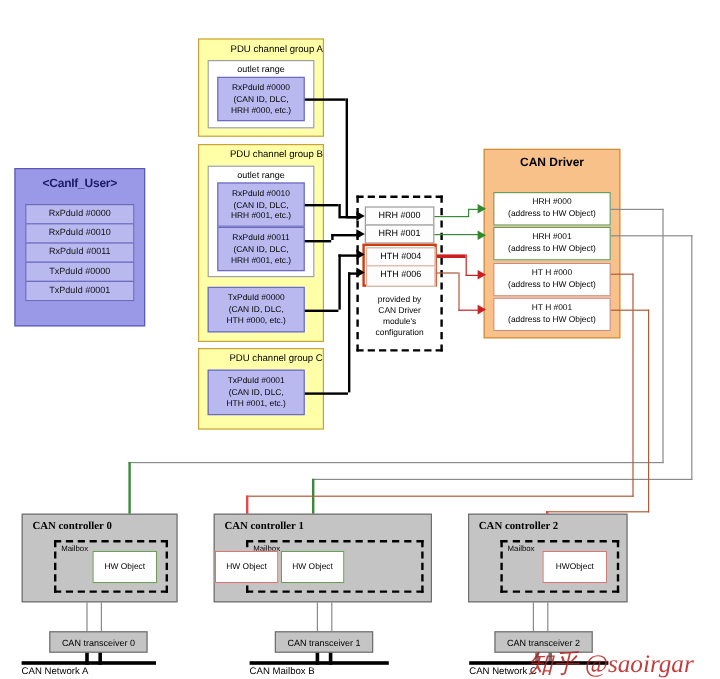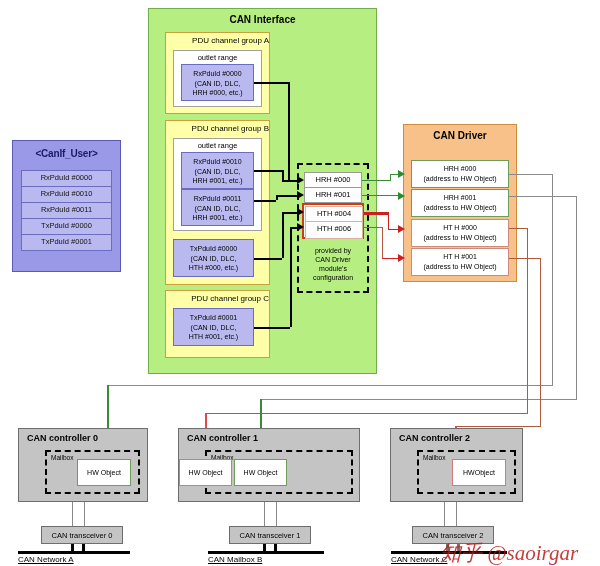--- a/index.html
+++ b/index.html
@@ -121,20 +121,21 @@
     border:1px solid #7aa06a;
     font-size:7px;color:#000;text-align:center;line-height:10px;padding-top:3px;
   }
   .drow.rx{border-color:#6f9b5c;}
   .drow.tx{border-color:#d08a7a;}
 
   
   .ctrl{
     background:#c4c4c4;
     border:1px solid #6e6e6e;
+    font-family:Liberation Serif, serif;
   }
   .ctrl .hdr{
     font-size:9px;font-weight:bold;color:#000;text-align:left;padding:4px 0 0 8px;
   }
   .mailbox{
     border:2px dashed #000;
     background:transparent;
   }
   .mailbox .mlabel{
     font-size:6.5px;color:#000;text-align:left;padding:2px 0 0 4px;
@@ -147,21 +148,21 @@
   .hwobj.green{border:1px solid #6f9b5c;}
   .hwobj.red{border:1px solid #d07a7a;}
 
   .trx{
     background:#c4c4c4;
     border:1px solid #6e6e6e;
     font-size:7.5px;color:#000;
     display:flex;align-items:center;justify-content:center;
   }
   .netbar{background:#000;height:3px;}
-  .netlabel{font-size:8px;color:#000;text-decoration:underline;}
+  .netlabel{font-size:8px;color:#000;}
   .stub{background:#8a8a8a;width:1px;}
   .stub2{background:#000;width:3px;}
 
   
   .h{position:absolute;height:0;border-top-width:1px;border-top-style:solid;}
   .v{position:absolute;width:0;border-left-width:1px;border-left-style:solid;}
   .hb{position:absolute;height:0;border-top:2px solid #000;}
   .vb{position:absolute;width:0;border-left:2px solid #000;}
 
   .arrow{position:absolute;width:0;height:0;}
@@ -190,23 +191,20 @@
     <div class="hdr">&lt;CanIf_User&gt;</div>
     <div style="margin-top:11px;">
       <div class="userrow first">RxPduId #0000</div>
       <div class="userrow">RxPduId #0010</div>
       <div class="userrow">RxPduId #0011</div>
       <div class="userrow">TxPduId #0000</div>
       <div class="userrow">TxPduId #0001</div>
     </div>
   </div>
 
-  <div class="box canif abs" style="left:148px;top:8px;width:229px;height:366px;">
-    <div class="hdr">CAN Interface</div>
-  </div>
 
   <div class="box pdugrp abs" style="left:165px;top:32px;width:105px;height:82px;">
     <div class="glabel">PDU channel group A</div>
   </div>
   <div class="box outlet abs" style="left:173px;top:50px;width:89px;height:57px;">
     <div class="olabel">outlet range</div>
   </div>
   <div class="box pdu abs" style="left:181px;top:64px;width:73px;height:37px;">
     <div>RxPduId #0000</div>
     <div>(CAN ID, DLC,</div>

